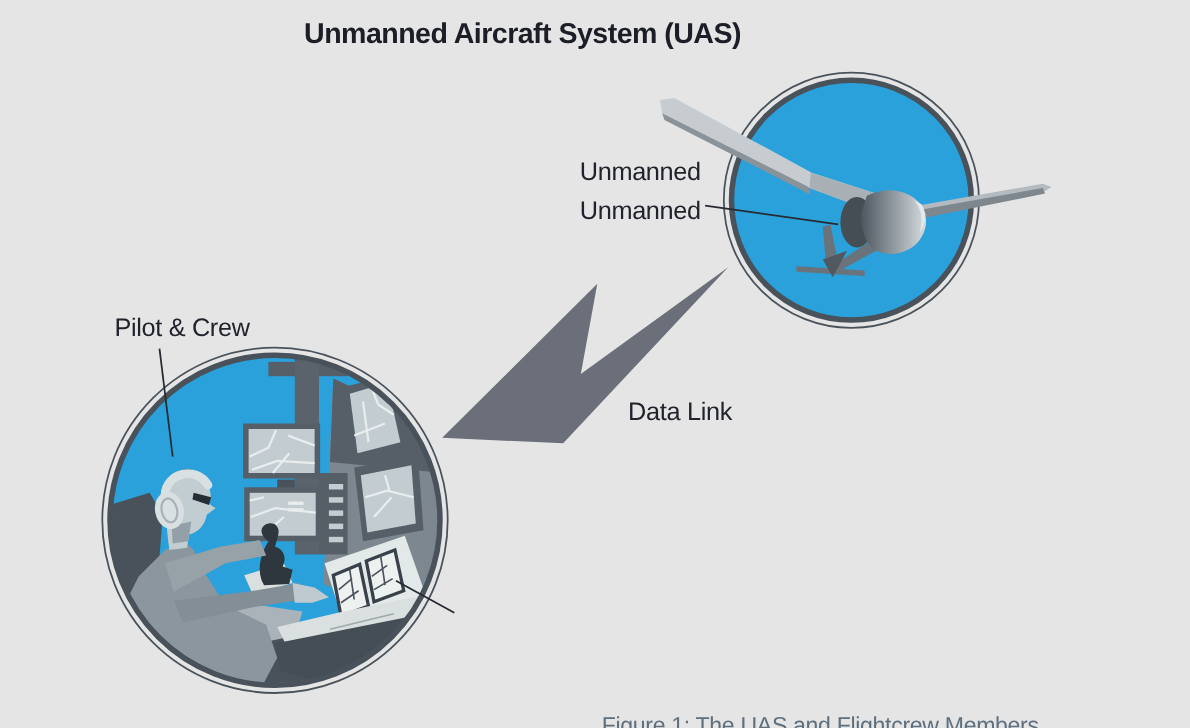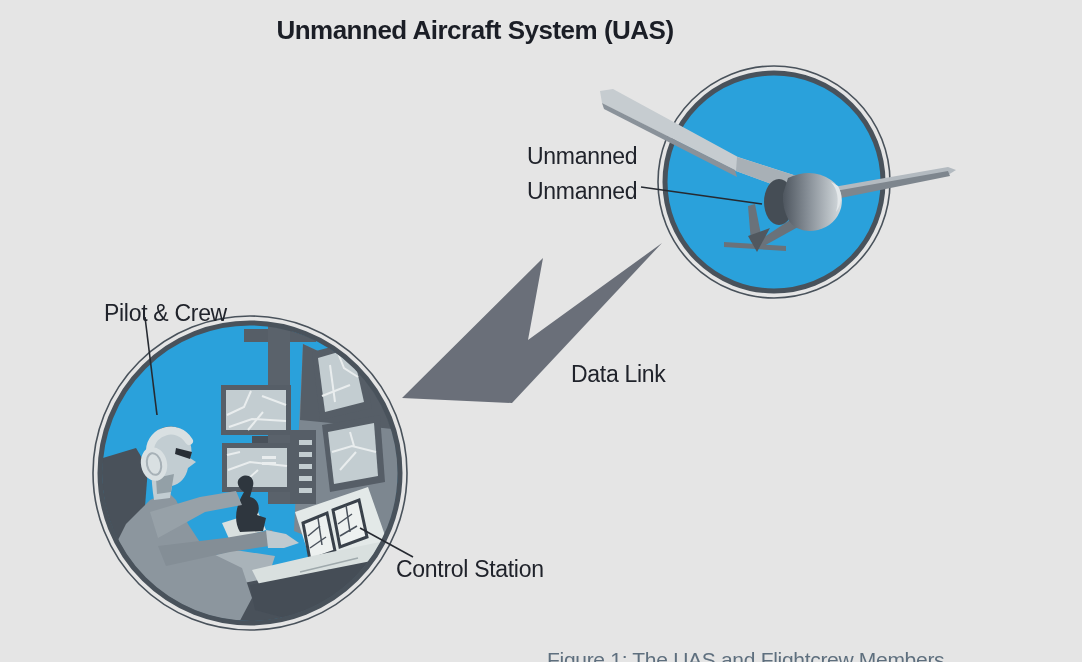--- a/index.html
+++ b/index.html
@@ -10,21 +10,21 @@
   .svg-layer{position:absolute;left:0;top:0;}
   .lbl{
     position:absolute;color:#20232B;font-size:23px;letter-spacing:-0.3px;
     white-space:nowrap;line-height:1.2;
   }
   .diagram-title{
     position:absolute;left:475px;top:15px;transform:translateX(-50%);
     font-size:26px;font-weight:700;color:#1B1E26;letter-spacing:-0.5px;white-space:nowrap;
   }
   .ua-label{left:527px;top:139px;line-height:35px;}
-  .pilot-label{left:104px;top:300px;}
+  .pilot-label{left:104px;top:284px;}
   .datalink-label{left:571px;top:361px;}
   .station-label{left:396px;top:556px;}
   .fig-caption{
     position:absolute;left:547px;top:648px;color:#5E6F7E;font-size:21px;
     letter-spacing:-0.3px;white-space:nowrap;
   }
 </style>
 </head>
 <body>
 
@@ -186,16 +186,15 @@
 
   <div class="lbl ua-label">
     <div>Unmanned</div>
     <div>Unmanned</div>
   </div>
 
   <div class="lbl pilot-label">Pilot &amp; Crew</div>
 
   <div class="lbl datalink-label">Data Link</div>
 
-  <div class="lbl station-label">Control Station</div>
 
   <div class="fig-caption">Figure 1: The UAS and Flightcrew Members</div>
 </div>
 
 </body></html>

